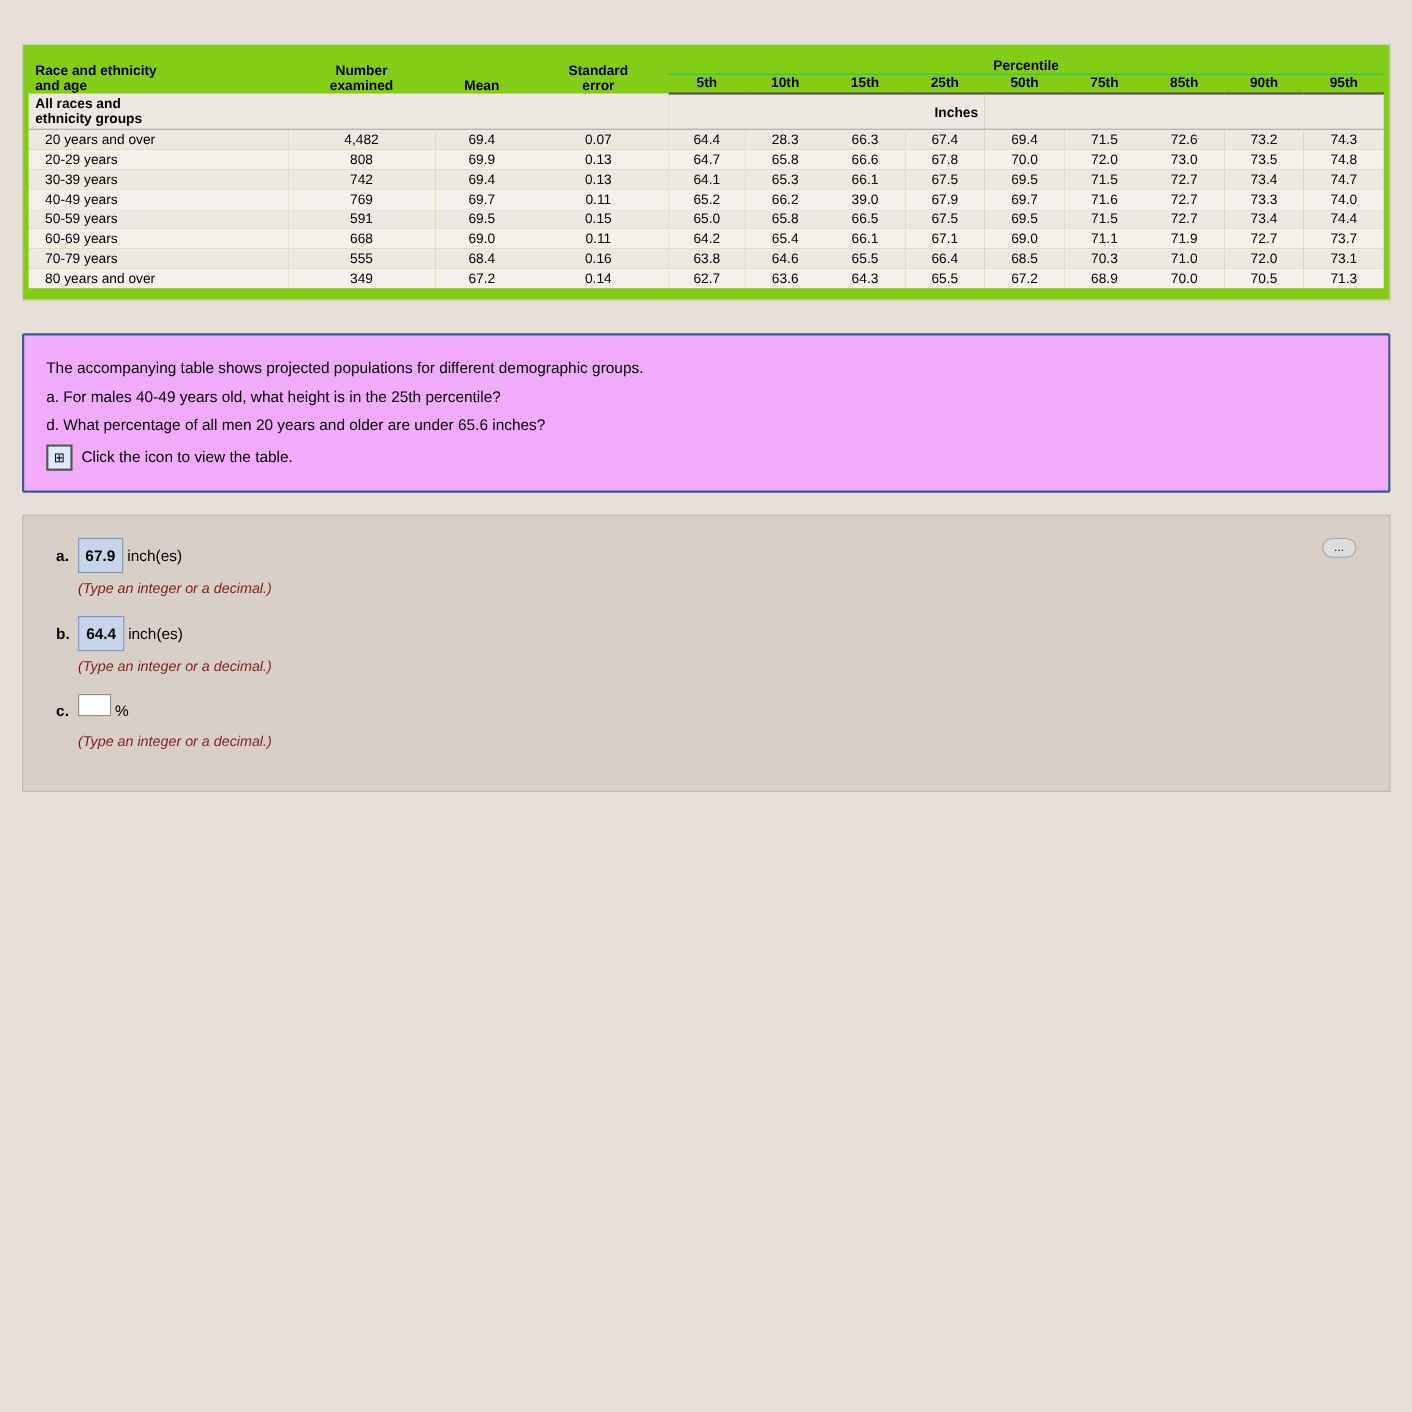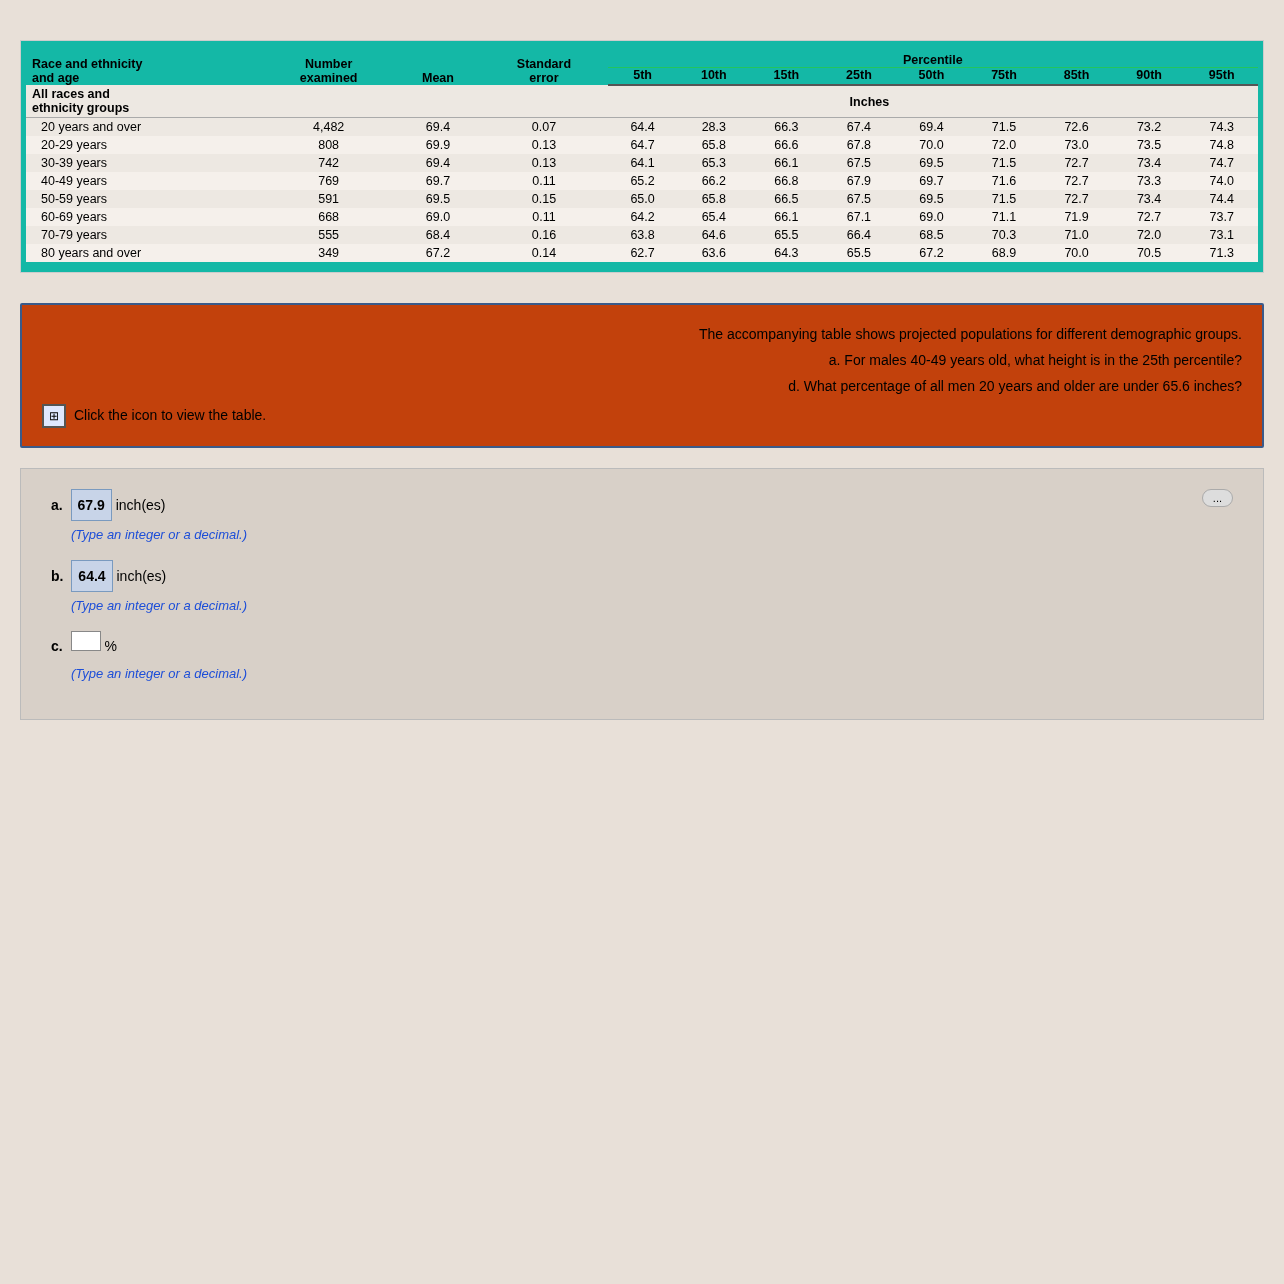--- a/index.html
+++ b/index.html
@@ -7,21 +7,21 @@
       font-family: Arial, sans-serif;
       font-size: 13px;
       background: #e8e0d8;
       width: 1284px;
       min-height: 1284px;
       padding: 40px 20px;
     }
 
     
     .table-container {
-      background: #14b8a6;
+      background: #84cc16;
       border: 1px solid #ccc;
       padding: 10px 5px;
       margin-bottom: 30px;
       overflow-x: auto;
     }
 
     table {
       border-collapse: collapse;
       width: 100%;
       font-size: 12.5px;
@@ -70,28 +70,27 @@
       padding-left: 15px;
     }
 
     .bold-left {
       font-weight: bold;
       text-align: left;
     }
 
     
     .question-box {
-      background: #c2410c;
+      background: #f0abfc;
       border: 2px solid #3a5a8a;
       border-radius: 2px;
       padding: 18px 20px;
       margin-bottom: 20px;
       font-size: 14px;
       line-height: 1.7;
-      text-align: right;
     }
 
     .question-box p {
       margin-bottom: 2px;
     }
 
     .question-box .icon-line {
       display: flex;
       align-items: center;
       gap: 8px;
@@ -131,21 +130,21 @@
       display: inline-block;
       background: #c8d4e8;
       border: 1px solid #7a9abf;
       padding: 1px 6px;
       min-width: 40px;
       text-align: center;
       font-weight: bold;
     }
 
     .answer-hint {
-      color: #1d4ed8;
+      color: #7f1d1d;
       font-style: italic;
       font-size: 13px;
       display: block;
       margin-top: 1px;
       margin-left: 20px;
     }
 
     .answer-input {
       display: inline-block;
       background: white;
@@ -247,21 +246,21 @@
       <td>73.4</td>
       <td>74.7</td>
     </tr>
         <tr class="data-row">
       <td class="col-left indent">40-49 years</td>
       <td>769</td>
       <td>69.7</td>
       <td>0.11</td>
       <td>65.2</td>
       <td>66.2</td>
-      <td>66.8</td>
+      <td>39.0</td>
       <td>67.9</td>
       <td>69.7</td>
       <td>71.6</td>
       <td>72.7</td>
       <td>73.3</td>
       <td>74.0</td>
     </tr>
         <tr class="data-row">
       <td class="col-left indent">50-59 years</td>
       <td>591</td>

